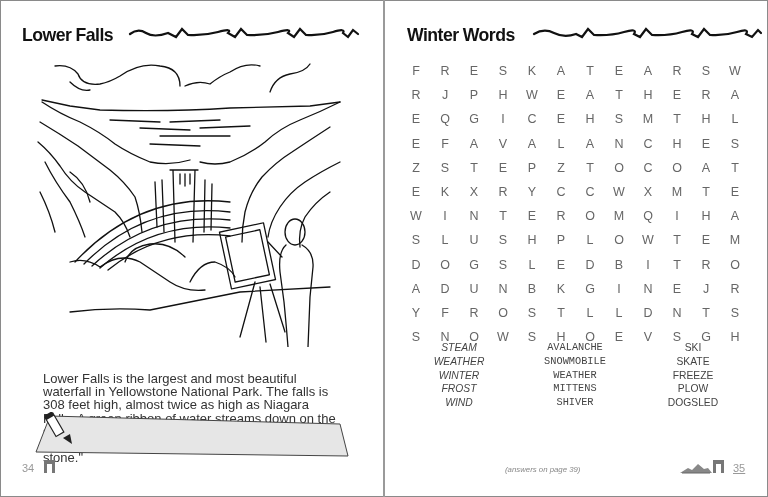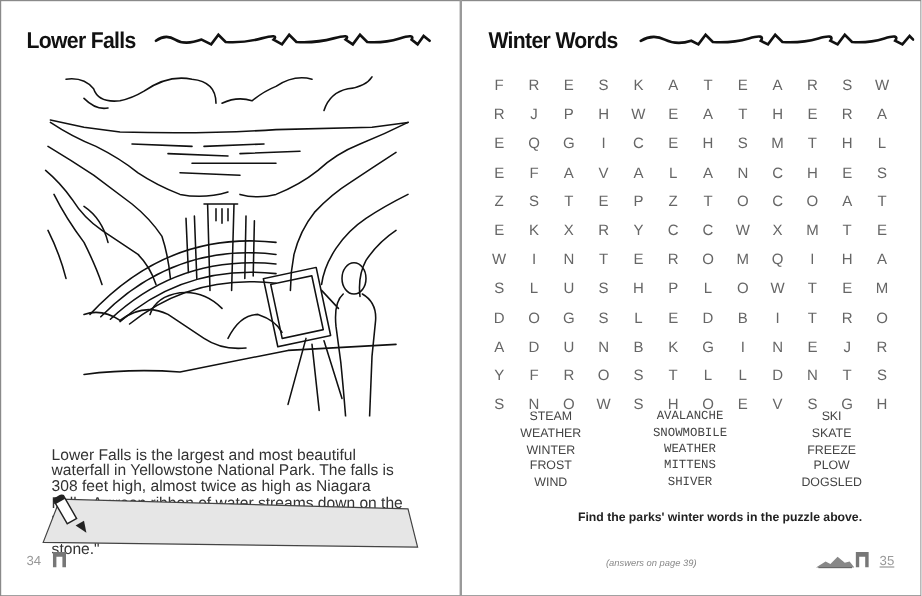--- a/index.html
+++ b/index.html
@@ -250,21 +250,21 @@
     <div class="cell" style="left: 109px; top: 266.2px;">S</div>
     <div class="cell" style="left: 138px; top: 266.2px;">H</div>
     <div class="cell" style="left: 167px; top: 266.2px;">O</div>
     <div class="cell" style="left: 196px; top: 266.2px;">E</div>
     <div class="cell" style="left: 225px; top: 266.2px;">V</div>
     <div class="cell" style="left: 254px; top: 266.2px;">S</div>
     <div class="cell" style="left: 283px; top: 266.2px;">G</div>
     <div class="cell" style="left: 312px; top: 266.2px;">H</div>
   </div>
 
-<div class="wordcol" style="left:422px; width:74px;">
+<div class="wordcol" style="left:422px; width:74px;font-style:italic;">
   <div>STEAM</div>
   <div>WEATHER</div>
   <div>WINTER</div>
   <div>FROST</div>
   <div>WIND</div>
 </div>
 <div class="wordcol" style="left:530px; width:90px;font-family:Liberation Mono, monospace;">
   <div>AVALANCHE</div>
   <div>SNOWMOBILE</div>
   <div>WEATHER</div>
@@ -273,21 +273,20 @@
 </div>
 <div class="wordcol" style="left:656px; width:74px;">
   <div>SKI</div>
   <div>SKATE</div>
   <div>FREEZE</div>
   <div>PLOW</div>
   <div>DOGSLED</div>
 </div>
 
 <div class="prompt">
-  <div>Find the parks' winter words in the puzzle above.</div>
 </div>
 <div class="answers">(answers on page 39)</div>
 
 <svg class="mountain" viewBox="0 0 32 12">
   <path d="M0 11 L8 6 L12 8 L18 2 L24 7 L28 6 L32 11 Z" fill="#888"></path>
   <path d="M2 11 L30 11" stroke="#666" stroke-width="1"></path>
 </svg>
 <svg class="arch" style="left:713px;" viewBox="0 0 11 13">
   <path d="M0 0 H11 V13 H8 V4 H3 V13 H0 Z" fill="#777"></path>
 </svg>

